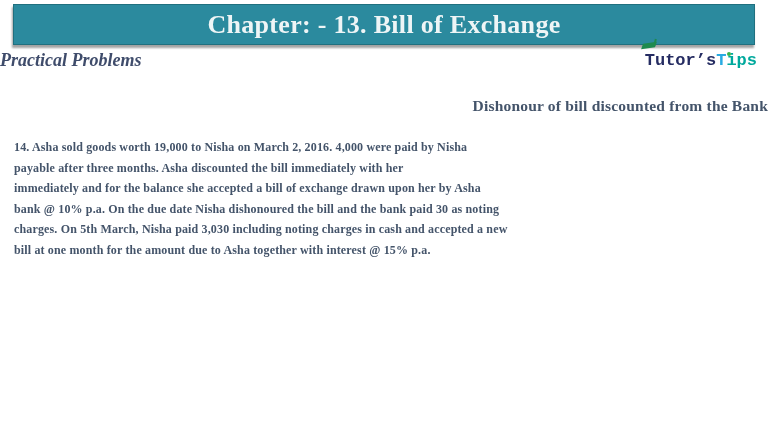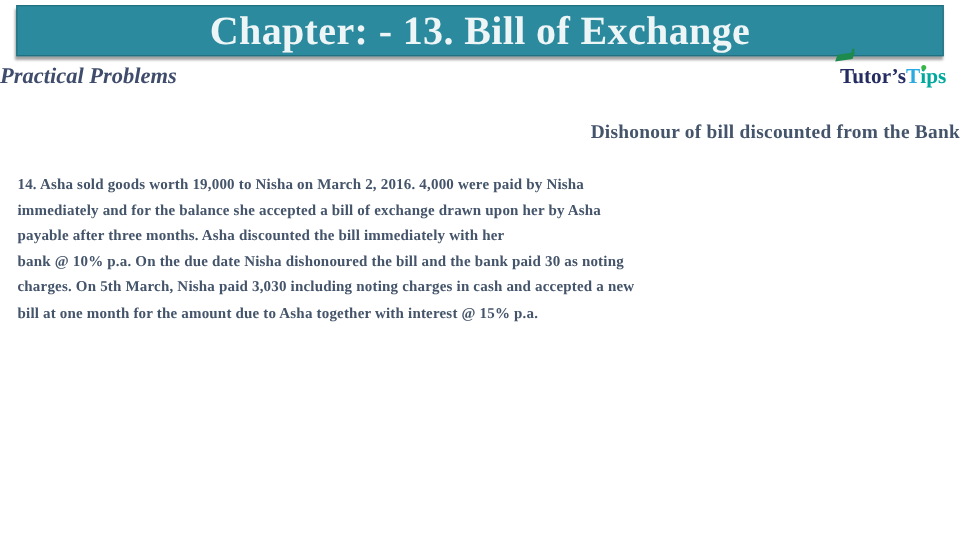--- a/index.html
+++ b/index.html
@@ -21,21 +21,21 @@
     height: 39px;
     background: #2b8a9e;
     border: 1px solid #20707f;
     box-shadow: -1px 3px 2px #a3a3a3;
     display: flex;
     align-items: center;
     justify-content: center;
   }
   .banner h1 {
     margin: 16px;
-    font-size: 32px;
+    font-size: 26px;
     font-weight: bold;
     color: #eef5f6;
     letter-spacing: 0.3px;
     font-family: "Liberation Serif", "DejaVu Serif", serif;
   }
 
   
   .subtitle {
     position: absolute;
     top: 50px;
@@ -47,21 +47,21 @@
     font-style: italic;
     color: #3f4c6b;
   }
 
   
   .logo {
     position: absolute;
     top: 41px;
     right: 11px;
     height: 34px;
-    font-family: Liberation Serif, serif;
+    font-family: Liberation Mono, monospace;
     font-weight: bold;
     font-size: 17px;
     white-space: nowrap;
   }
   .logo-text { position: relative; display: inline-block; padding-top: 10px; }
   .logo-tutor { color: #252c62; }
   .logo-tips-t { color: #29abe2; }
   .ips-wrap { position: relative; display: inline-block; }
   .logo-tips-rest { color: #00a99d; }
   .i-dot {
@@ -145,20 +145,20 @@
   <div class="logo">
     <span class="logo-text">
       <span class="cap"></span><span class="logo-tutor">Tutor’s</span><span class="logo-tips-t">T</span><span class="ips-wrap"><span class="logo-tips-rest">ips</span><span class="i-dot"></span></span>
     </span>
   </div>
 
   <h2 class="section-heading">Dishonour of bill discounted from the Bank</h2>
 
   <div class="problem">
     <div class="line">14. Asha sold goods worth 19,000 to Nisha on March 2, 2016. 4,000 were paid by Nisha</div>
+    <div class="line">payable after three months. Asha discounted the bill immediately with her</div>
     <div class="line">immediately and for the balance she accepted a bill of exchange drawn upon her by Asha</div>
-    <div class="line">payable after three months. Asha discounted the bill immediately with her</div>
     <div class="line">bank @ 10% p.a. On the due date Nisha dishonoured the bill and the bank paid 30 as noting</div>
     <div class="line">charges. On 5th March, Nisha paid 3,030 including noting charges in cash and accepted a new</div>
     <div class="line">bill at one month for the amount due to Asha together with interest @ 15% p.a.</div>
   </div>
 
 </div>
 
 </body></html>

